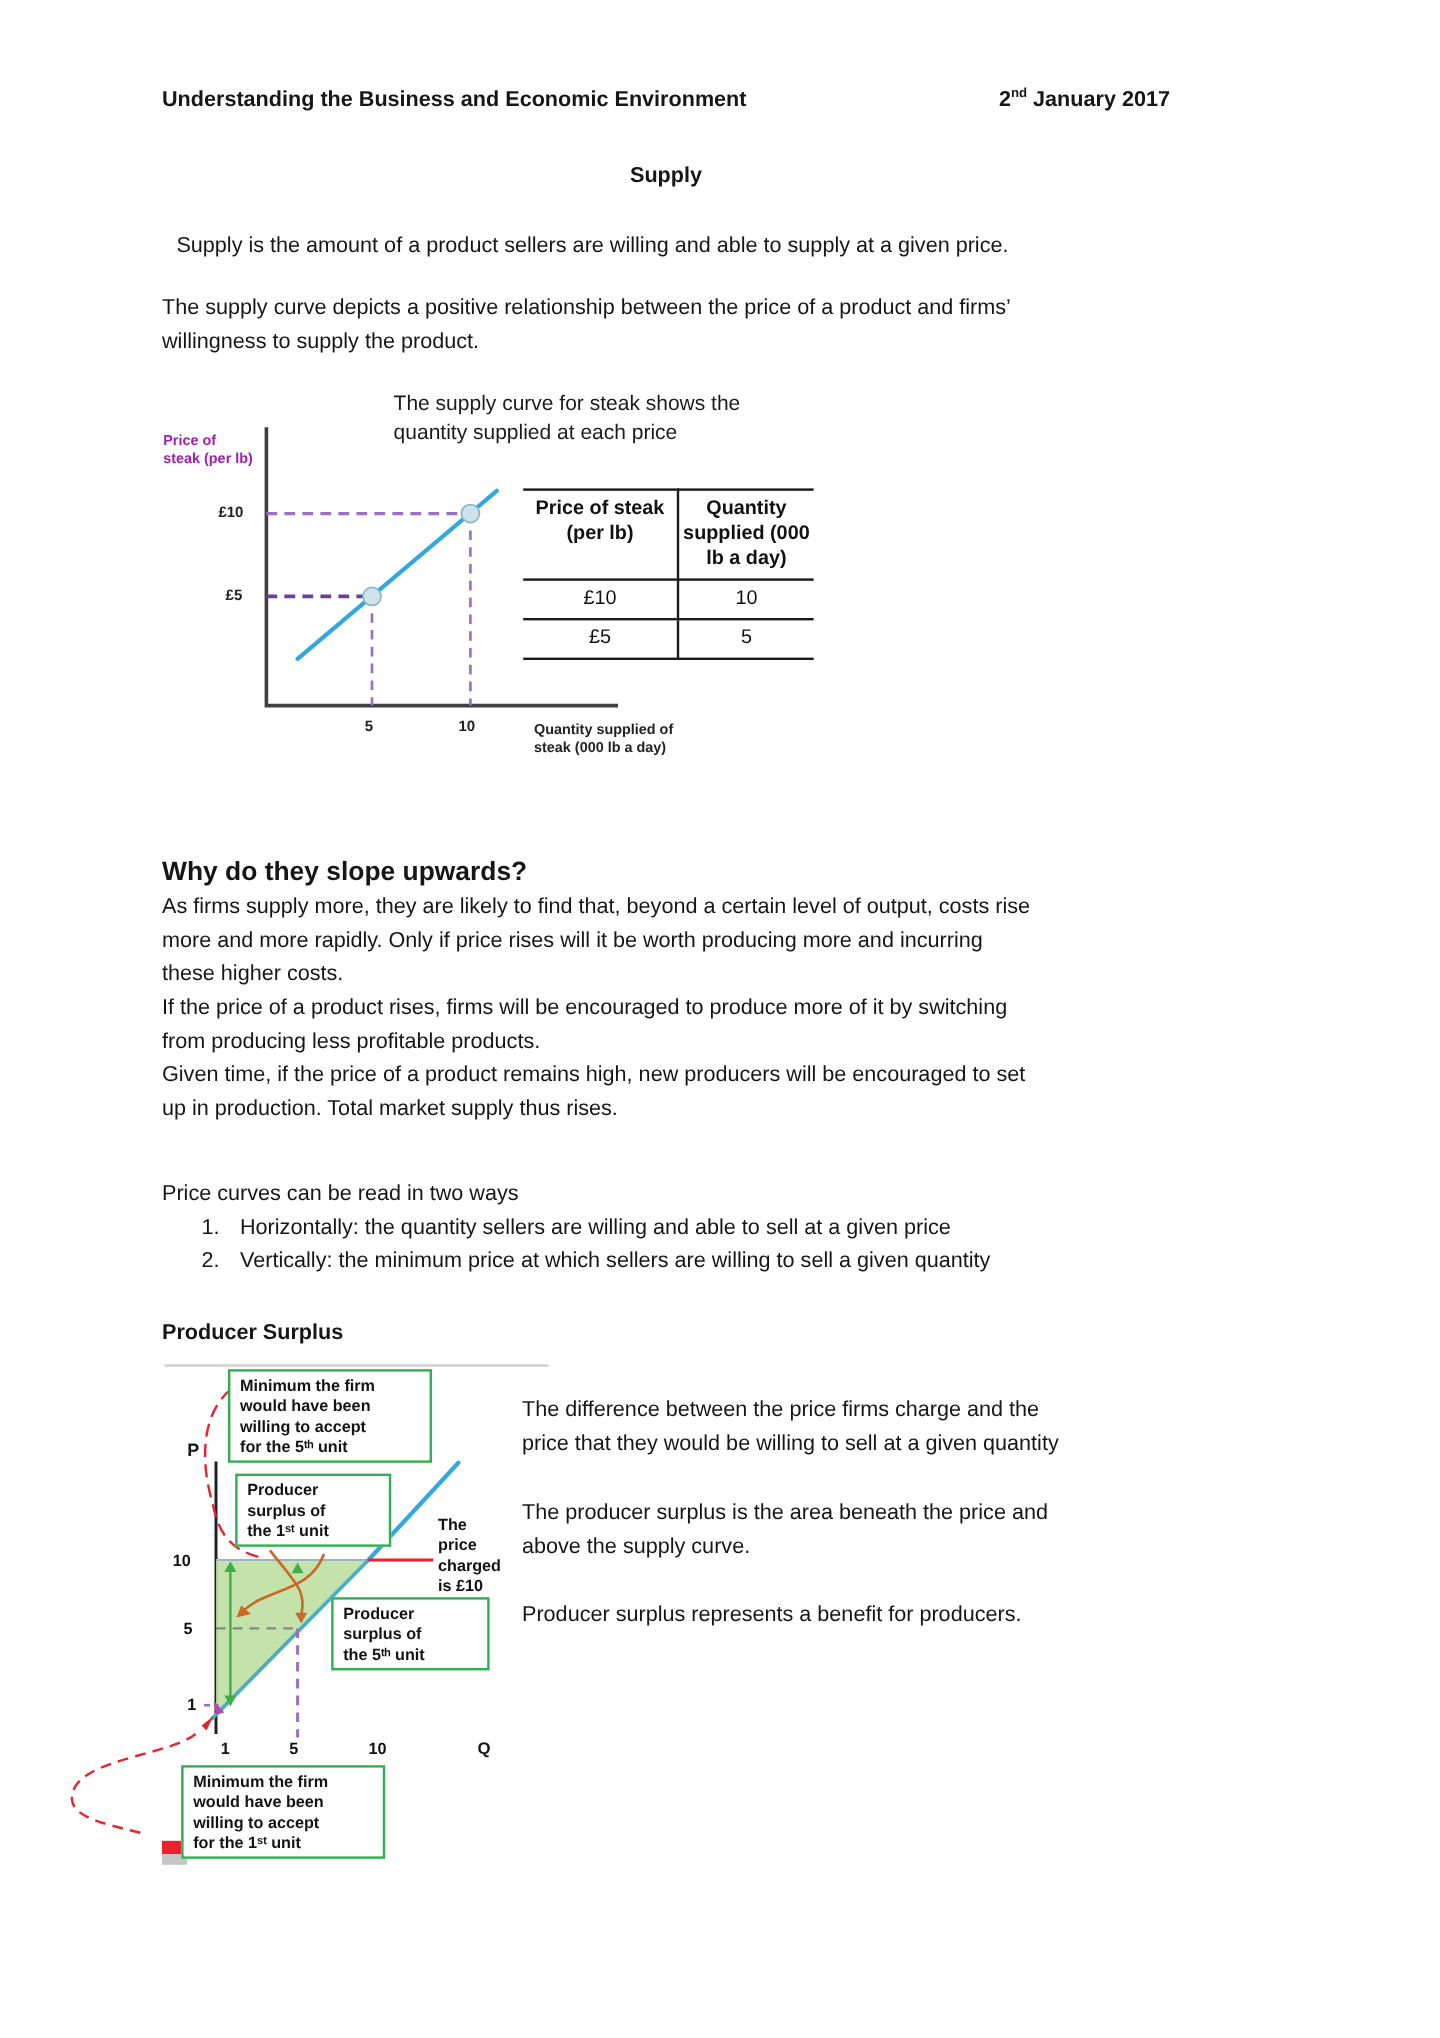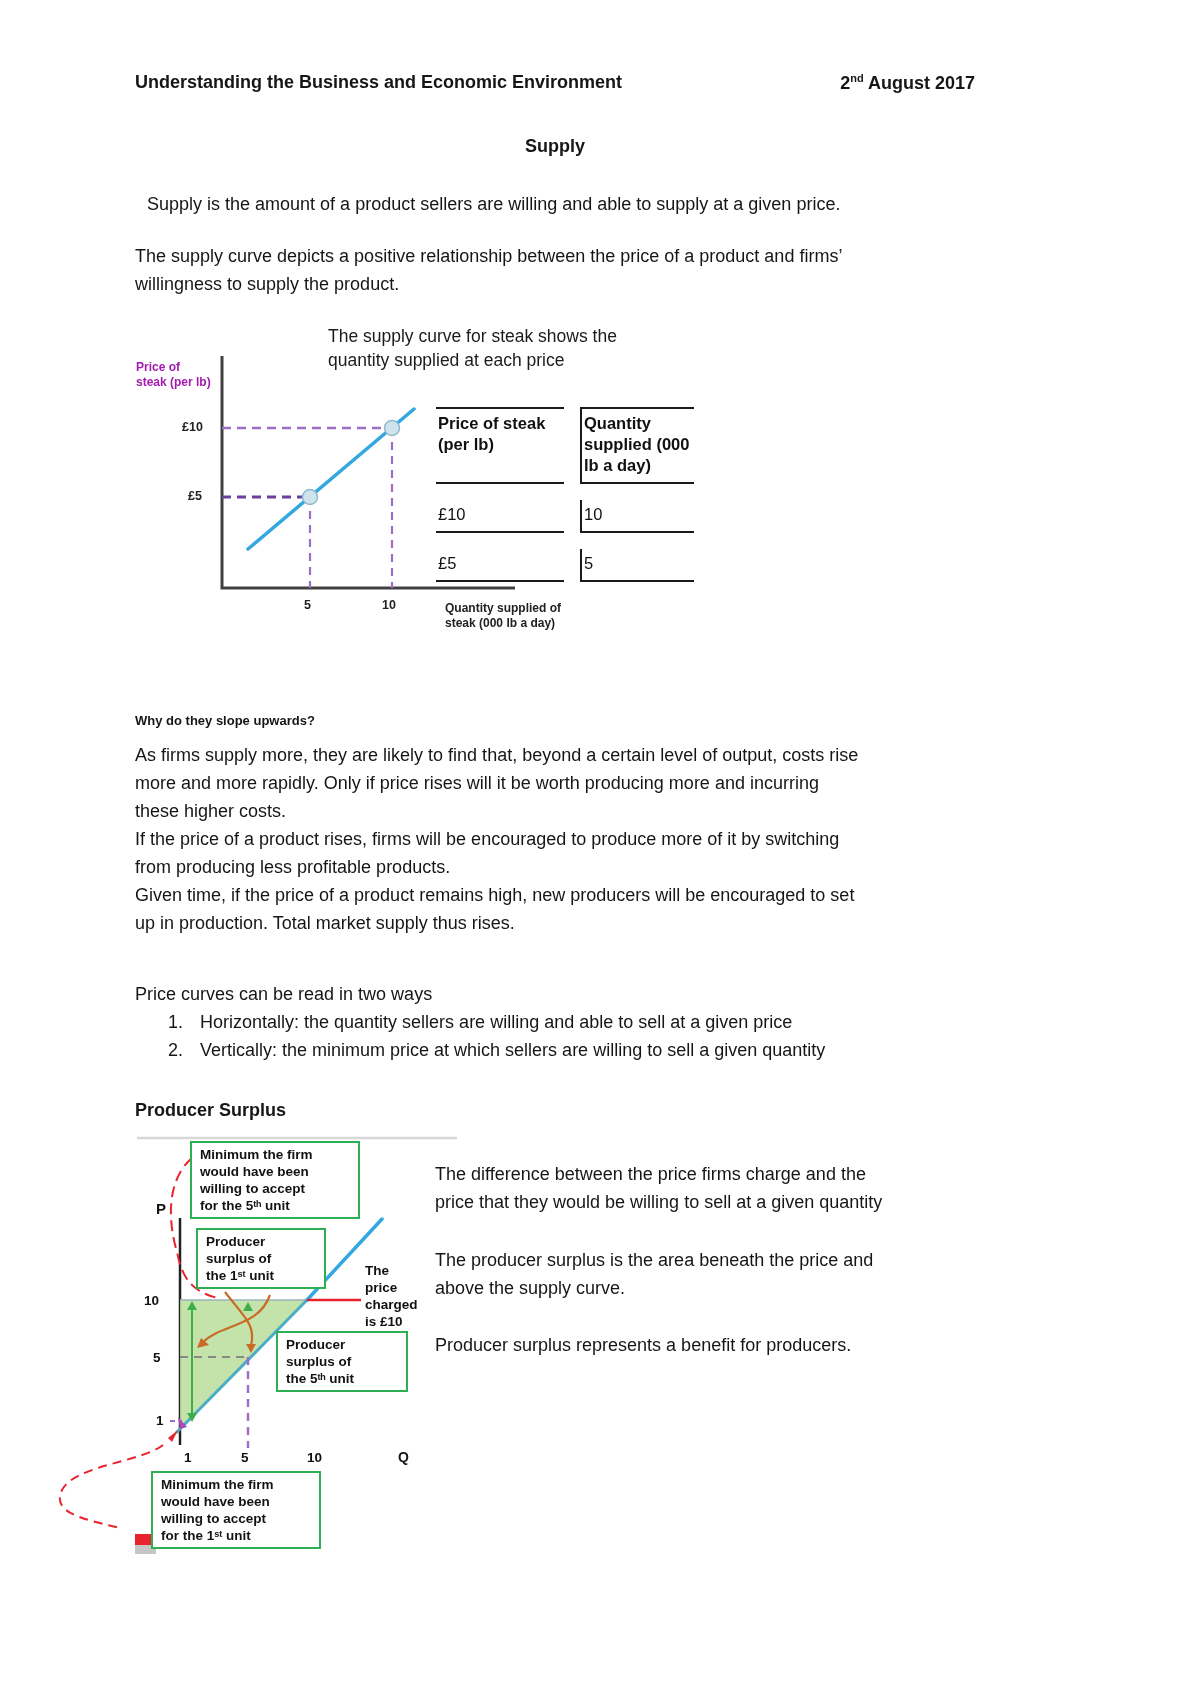--- a/index.html
+++ b/index.html
@@ -20,28 +20,28 @@
   .doc-title { left:135px; top:136px; width:840px; text-align:center; font-size:18px; font-weight:bold; }
 
   
   .fig1 { left:130px; top:318px; width:700px; height:330px; }
   .fig1 svg { position:absolute; left:0; top:0; }
   .fig1-title { left:198px; top:6px; width:340px; font-size:17.5px; line-height:24px; color:#1b1b1b; }
   .fig1-ylabel { left:6px; top:42px; font-size:12px; line-height:15px; font-weight:bold; color:#a21caf; }
   .fig1-tick { font-size:12.5px; font-weight:bold; color:#222; }
   .fig1-caption { left:315px; top:283px; font-size:12px; line-height:15px; font-weight:bold; color:#222; }
   .fig1-table { left:306px; top:89px; width:242px; display:grid; grid-template-columns:128px 114px;
-                font-size:16.5px; line-height:21px; color:#111;gap:16px; }
+                font-size:16.5px; line-height:21px; text-align:center; color:#111; }
   .fig1-table .cell { padding:4px 2px 6px 2px; }
   .fig1-table .hcell { border-top:2px solid #1a1a1a; border-bottom:2px solid #1a1a1a; }
   .fig1-table .rcell { border-bottom:2px solid #1a1a1a; }
   .fig1-table .c2 { border-left:2px solid #1a1a1a; }
 
   
-  .why-heading { left:135px; top:713px; font-size:13px; font-weight:bold; }
+  .why-heading { left:135px; top:713px; font-size:22px; font-weight:bold; }
   .why-p1 { left:135px; top:741px; width:850px; }
   .why-p2 { left:135px; top:825px; width:850px; }
   .why-p3 { left:135px; top:881px; width:850px; }
   .tw-intro { left:135px; top:980px; width:850px; }
   .tw-item { position:relative; padding-left:65px; }
   .tw-item .num { position:absolute; left:33px; }
   .tw-list { left:135px; top:1008px; width:870px; }
   .ps-heading { left:135px; top:1100px; font-size:18px; font-weight:bold; }
   .ps-t1 { left:435px; top:1160px; width:580px; }
   .ps-t2 { left:435px; top:1246px; width:580px; }
@@ -58,21 +58,21 @@
   .price-charged { left:345px; top:212px; font-size:13.5px; line-height:17px; font-weight:bold;
                    color:#111; white-space:pre-line; }
 </style>
 </head>
 <body>
 
 <div class="page">
 
   <div class="abs hdr">
     <span>Understanding the Business and Economic Environment</span>
-    <span><span>2</span><sup>nd</sup><span> August 2017</span></span>
+    <span><span>2</span><sup>nd</sup><span> January 2017</span></span>
   </div>
 
   <div class="abs doc-title">Supply</div>
 
   <div class="abs body-text" style="left:147px; top:190px; width:860px;">Supply is the amount of a product sellers are willing and able to supply at a given price.</div>
   <div class="abs body-text pre" style="left:135px; top:242px; width:860px;">The supply curve depicts a positive relationship between the price of a product and firms’
 willingness to supply the product.</div>
 
   <div class="abs fig1">
     <svg width="560" height="320" viewBox="0 0 560 320">

